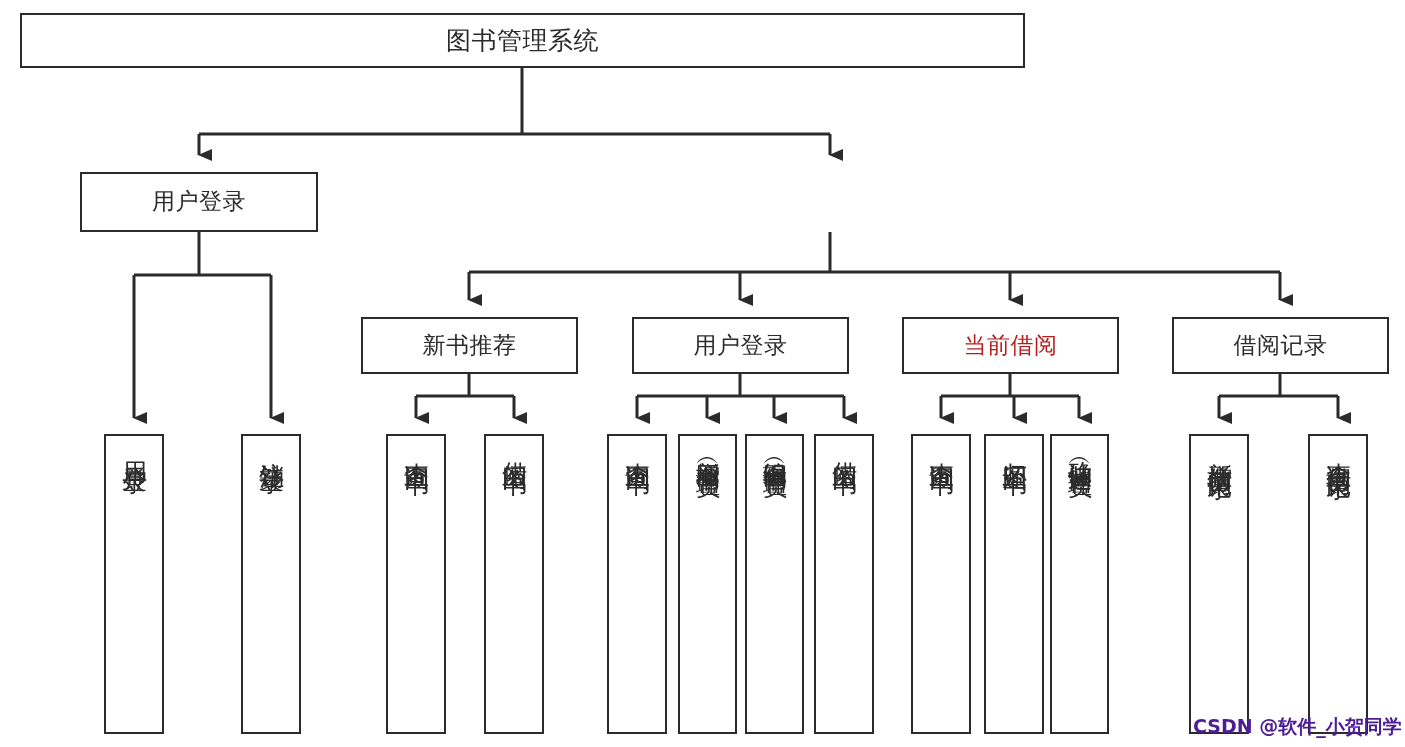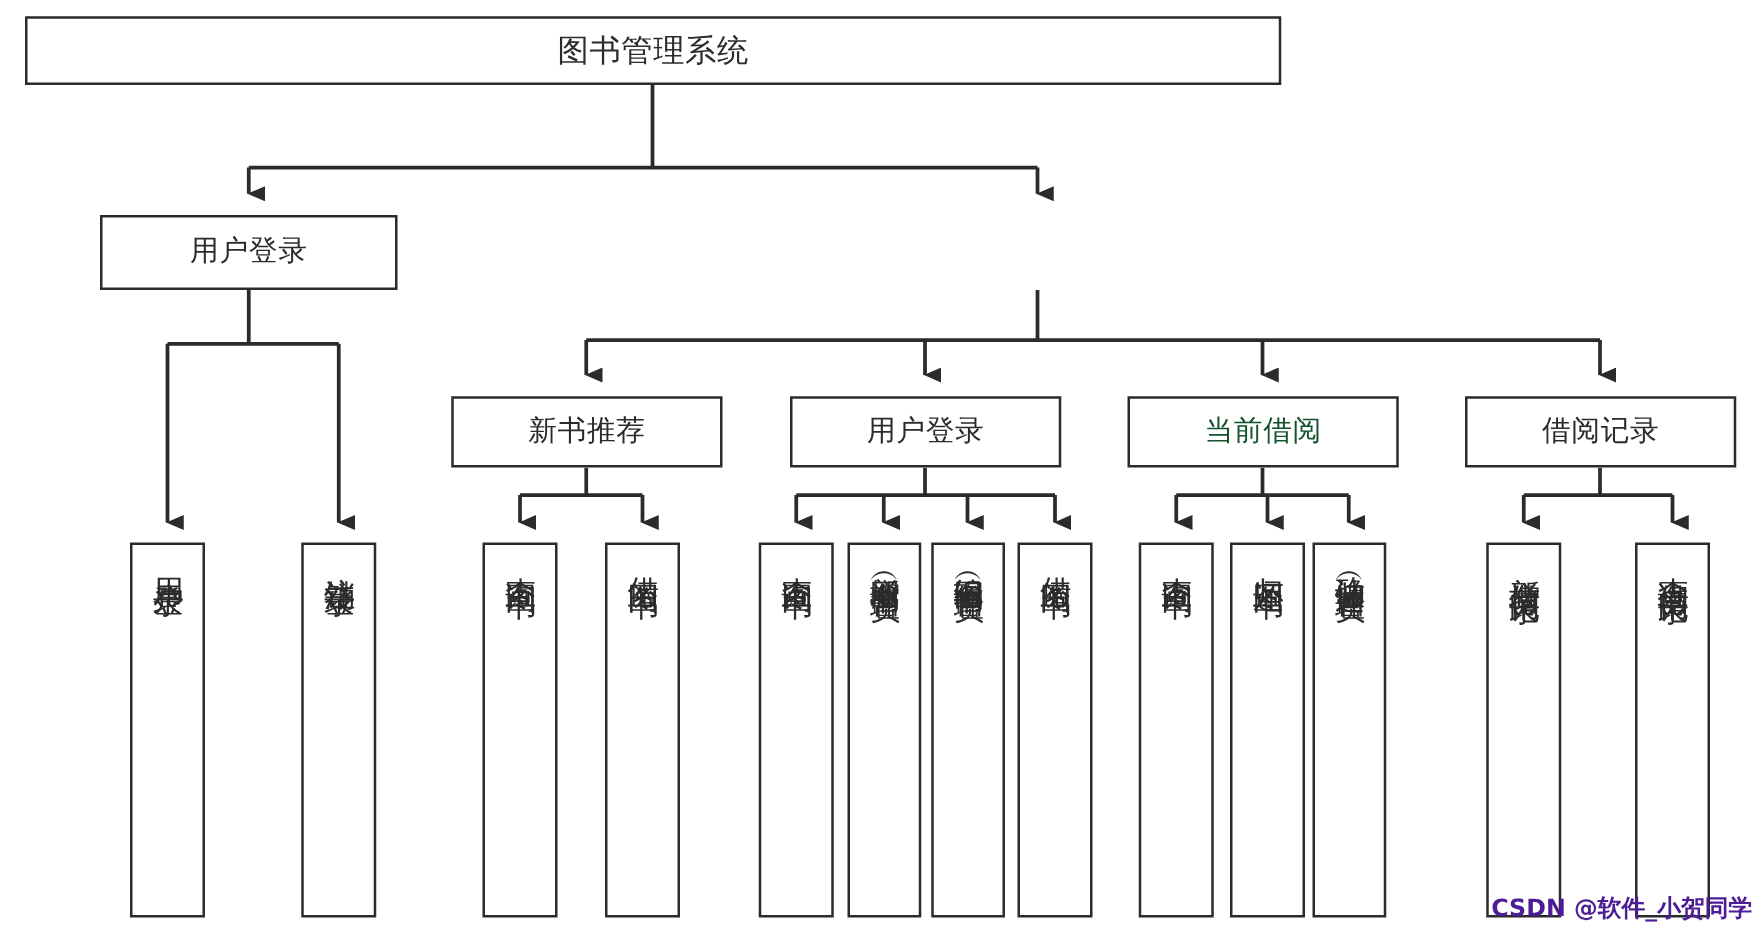--- a/index.html
+++ b/index.html
@@ -134,21 +134,21 @@
     <span class="label" style="color: rgb(43, 43, 43);">用户登录</span>
   </div>
 
   <div class="node branch" style="left: 361px; top: 317px; width: 217px; height: 57px; border-color: rgb(43, 43, 43); background: rgb(255, 255, 255);">
     <span class="label" style="color: rgb(43, 43, 43);">新书推荐</span>
   </div>
   <div class="node branch" style="left: 632px; top: 317px; width: 217px; height: 57px; border-color: rgb(43, 43, 43); background: rgb(255, 255, 255);">
     <span class="label" style="color: rgb(43, 43, 43);">用户登录</span>
   </div>
   <div class="node branch" style="left: 902px; top: 317px; width: 217px; height: 57px; border-color: rgb(43, 43, 43); background: rgb(255, 255, 255);">
-    <span class="label" style="color: #14532d;">当前借阅</span>
+    <span class="label" style="color: #b91c1c;">当前借阅</span>
   </div>
   <div class="node branch" style="left: 1172px; top: 317px; width: 217px; height: 57px; border-color: rgb(43, 43, 43); background: rgb(255, 255, 255);">
     <span class="label" style="color: rgb(43, 43, 43);">借阅记录</span>
   </div>
 
   <div class="node leaf" style="left: 104px; top: 434px; width: 60px; height: 300px; border-color: rgb(43, 43, 43); background: rgb(255, 255, 255);">
     <span class="label" style="color: rgb(43, 43, 43);">用户登录</span>
   </div>
   <div class="node leaf" style="left: 241px; top: 434px; width: 60px; height: 300px; border-color: rgb(43, 43, 43); background: rgb(255, 255, 255);">
     <span class="label" style="color: rgb(43, 43, 43);">注销登录</span>

